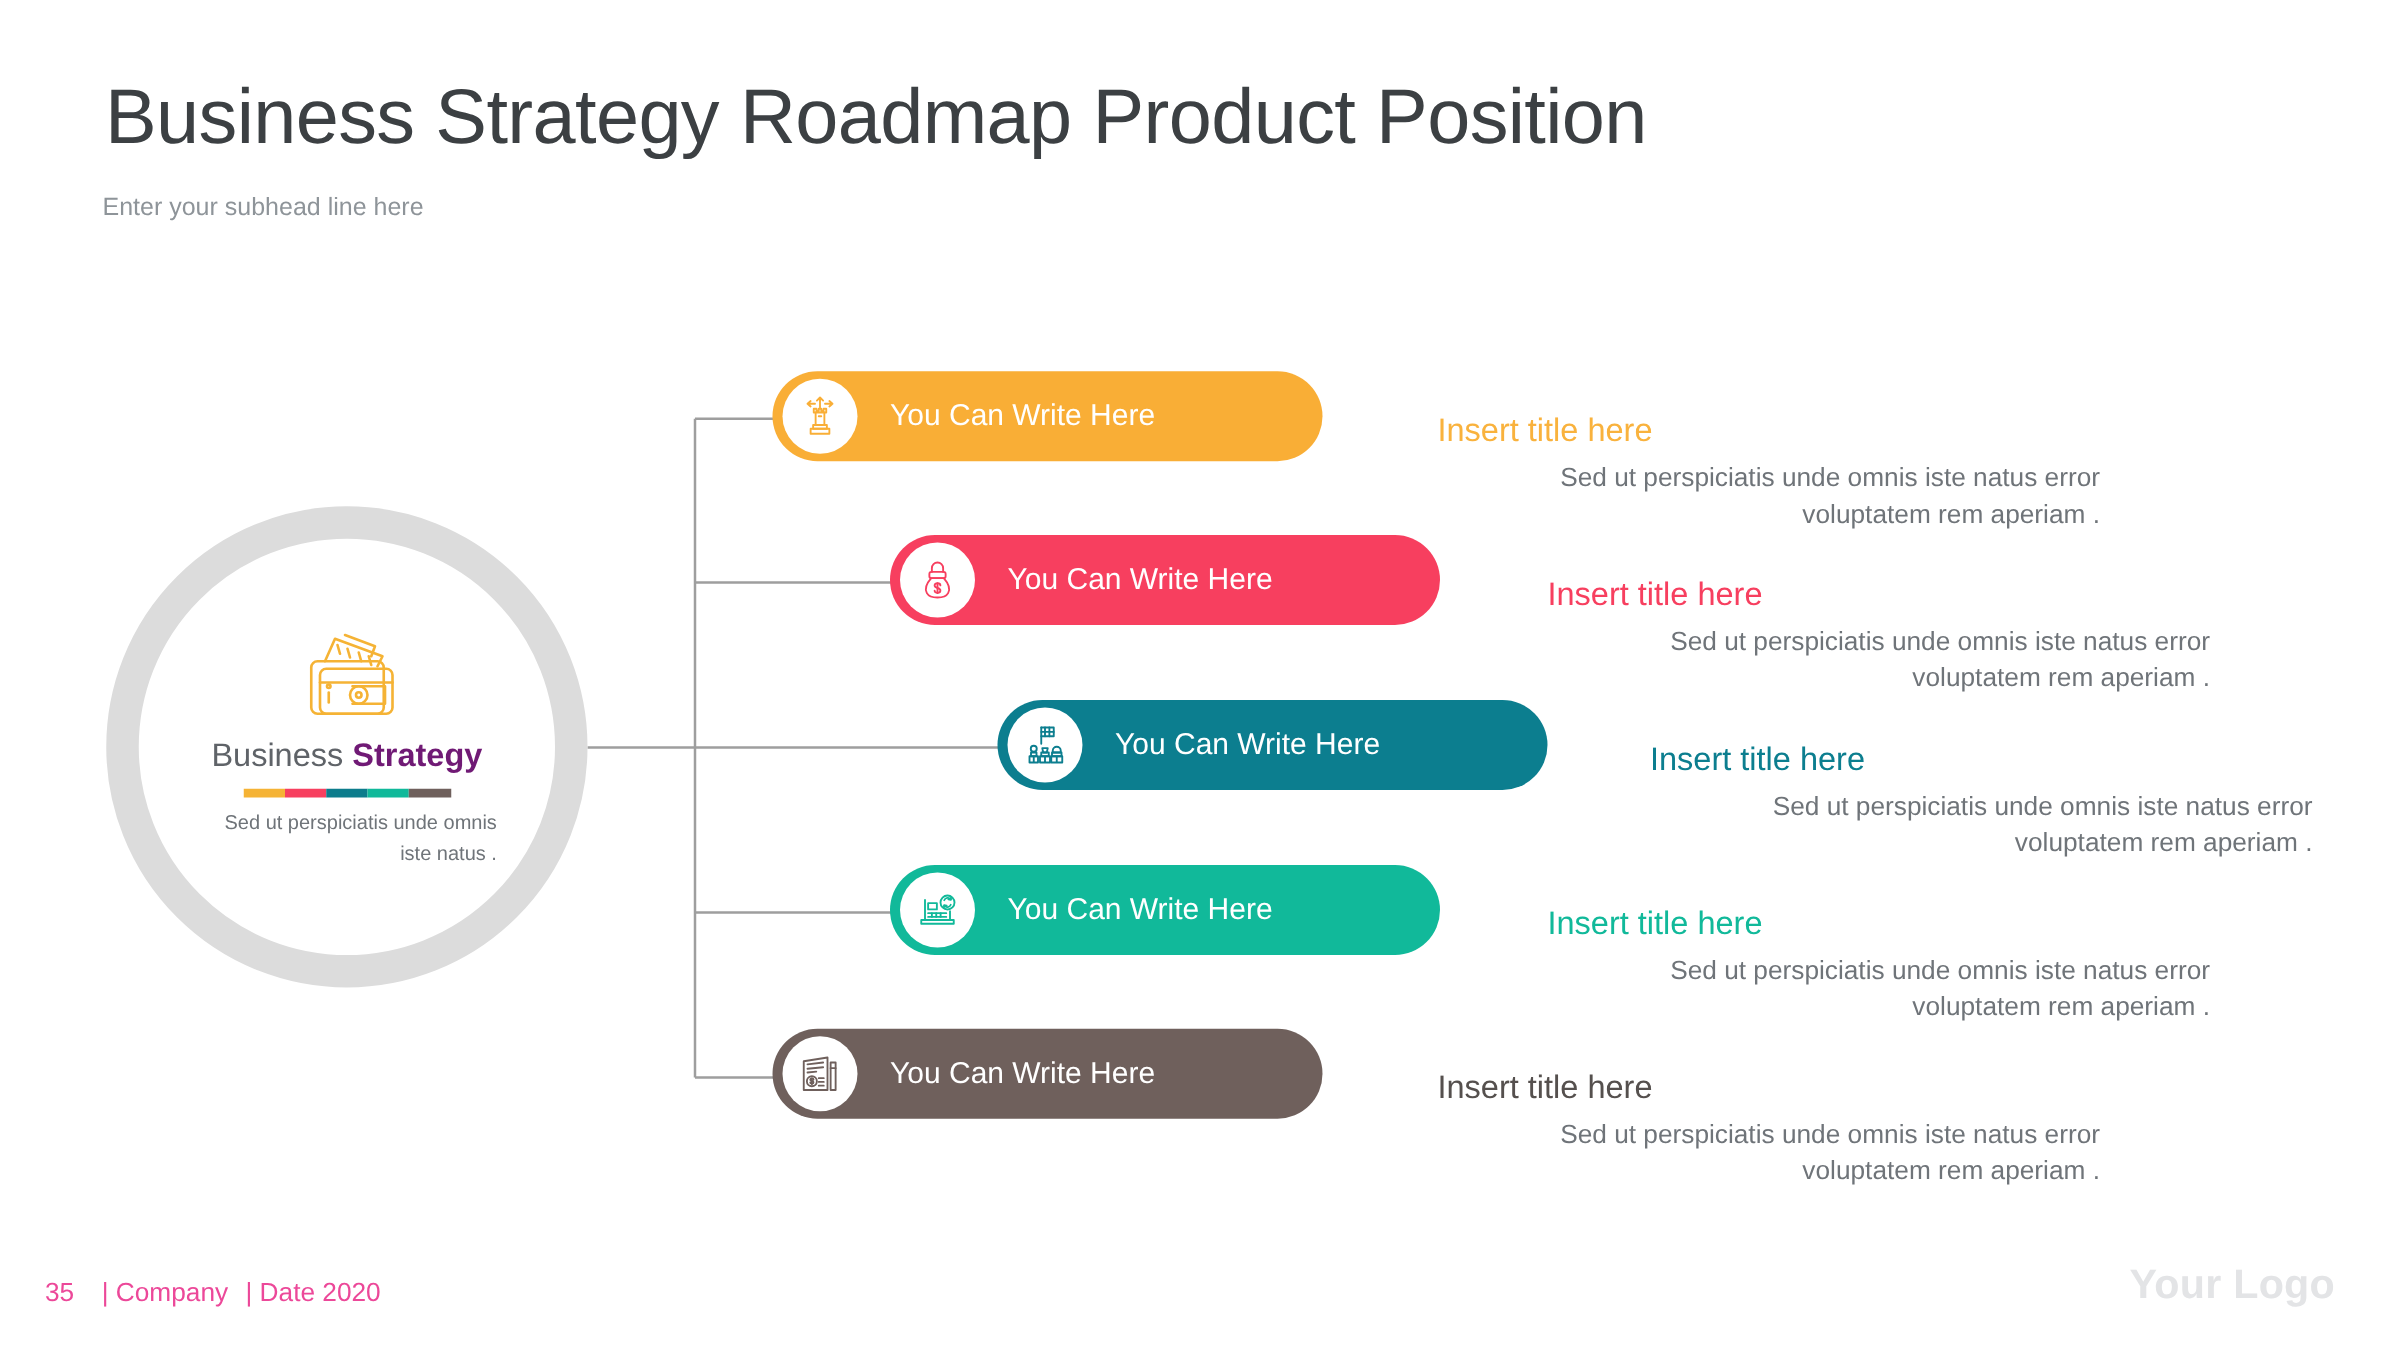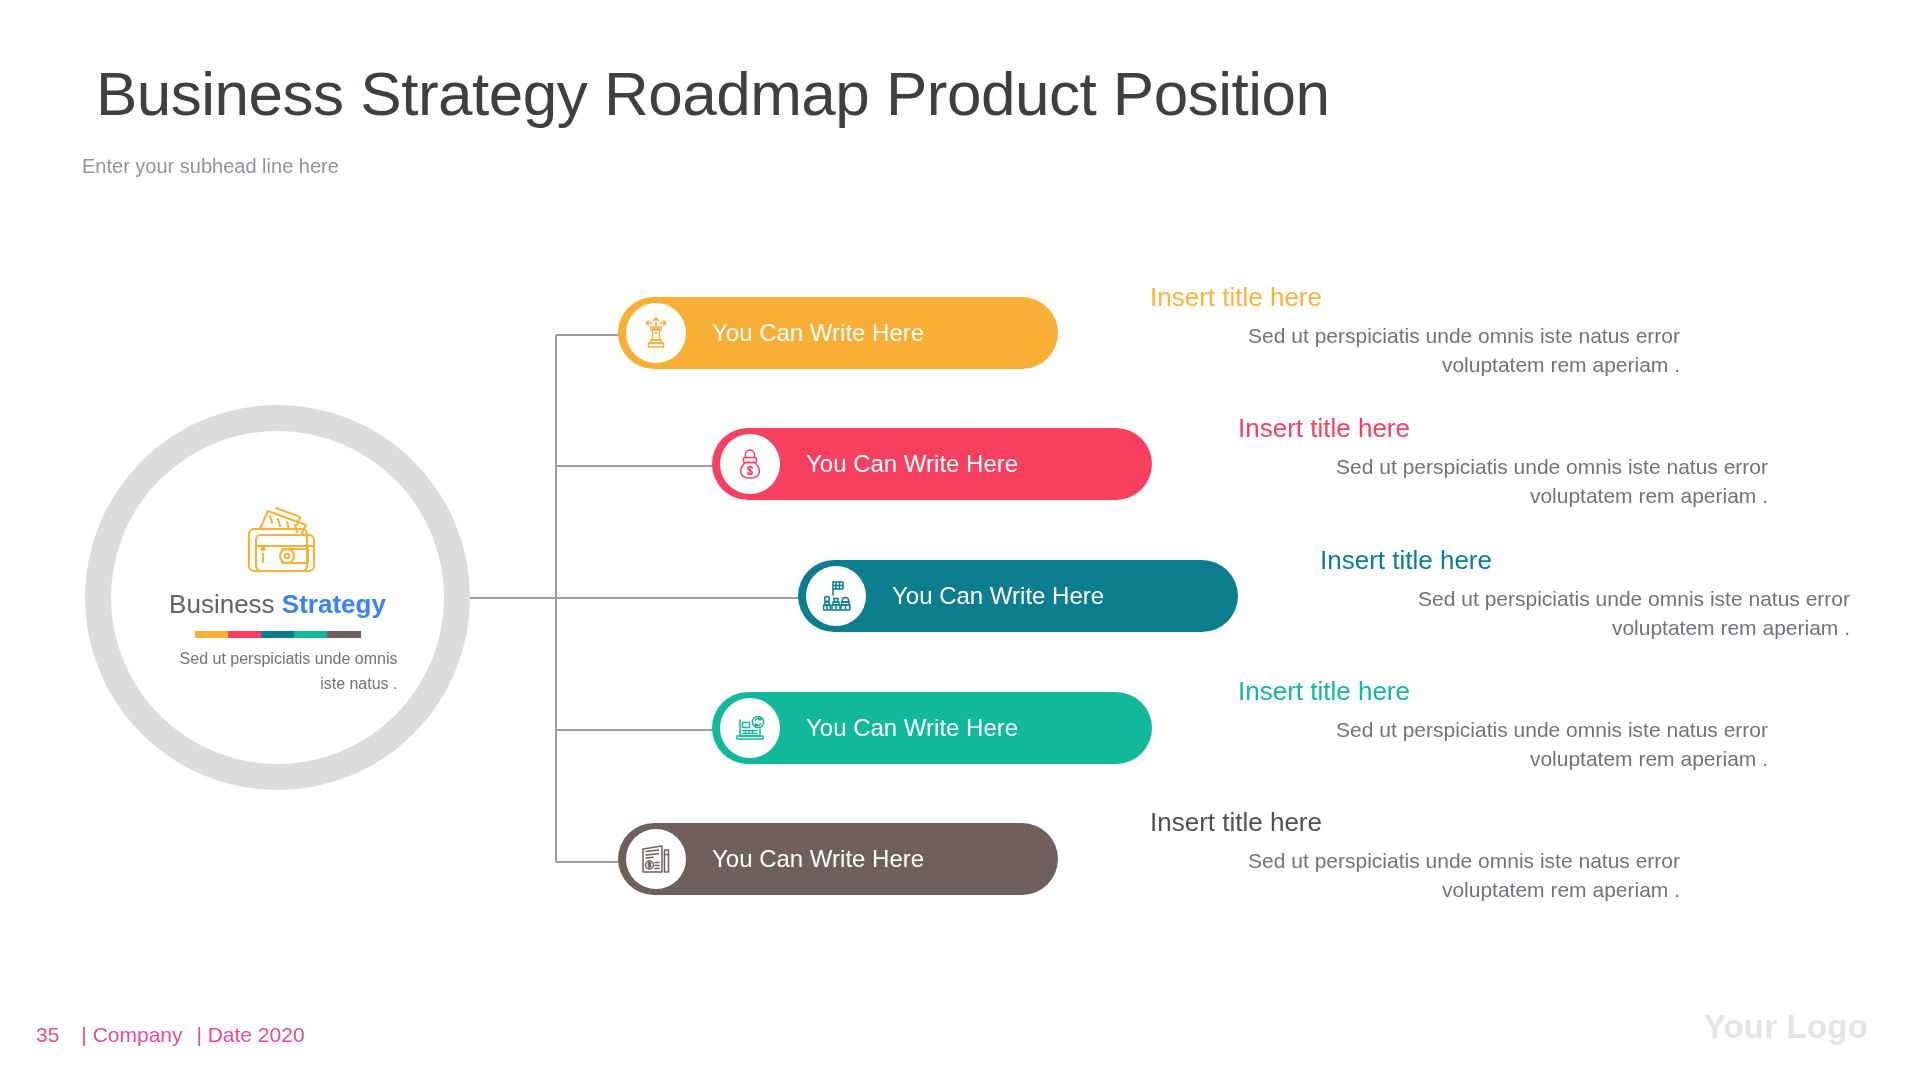--- a/index.html
+++ b/index.html
@@ -6,40 +6,40 @@
   html, body {
     width: 1920px; height: 1080px;
     background: #ffffff;
     font-family: "Liberation Sans", sans-serif;
     overflow: hidden;
   }
   .slide { position: relative; width: 1920px; height: 1080px; background: #fff; }
 
   
   .title {
-    position: absolute; left: 96px; top: 58px;
+    position: absolute; left: 84px; top: 58px;
     font-size: 62px; font-weight: 400; color: #3c4043;
     letter-spacing: -0.5px; white-space: nowrap;
   }
   .subhead {
     position: absolute; left: 82px; top: 155px;
     font-size: 20px; font-weight: 400; color: #8e9499;
   }
 
   
   .hub {
     position: absolute; left: 85px; top: 405px;
     width: 385px; height: 385px; border-radius: 50%;
     background: #ffffff; border: 26px solid #dcdcdc;
     display: flex; flex-direction: column;
     align-items: center; justify-content: center;
   }
   .hub-icon { width: 92px; height: 80px; margin-bottom: 6px; }
   .hub-head { font-size: 26px; color: #5f6368; margin-top: 4px; white-space: nowrap;}
-  .hub-head b { color: #3b82f6; font-weight: 700; }
+  .hub-head b { color: #701a75; font-weight: 700; }
   .hub-bar { display: flex; margin: 11px 0 9px 0; width: 166px; height: 7px; }
   .hub-bar i { flex: 1; display: block; }
   .hub-sub {
     font-size: 16px; color: #6f7479; line-height: 1.55;
     text-align: right; width: 240px;
   }
 
   
   .tree { position: absolute; left: 0; top: 0; width: 1920px; height: 1080px;
           pointer-events: none; }
@@ -55,21 +55,21 @@
     display: flex; align-items: center; justify-content: center;
     flex: 0 0 auto;
   }
   .pill .badge svg { width: 36px; height: 36px; }
   .pill .ptext {
     color: #ffffff; font-size: 24px; font-weight: 400;
     margin-left: 26px; margin-right: 34px; white-space: nowrap;
   }
 
   
-  .desc { position: absolute; }
+  .desc { position: absolute; margin-top: 47px; }
   .desc .dtitle { font-size: 26px; font-weight: 400; margin-bottom: 9px; }
   .desc .dbody  { font-size: 21px; color: #6f7479; line-height: 1.38; text-align: right; }
 
   
   .footer {
     position: absolute; left: 36px; top: 1023px;
     font-size: 21px; color: #ec4899; white-space: nowrap;
   }
   .footer .pg { margin-right: 22px; }
   .footer .sep { margin: 0 4px; }

